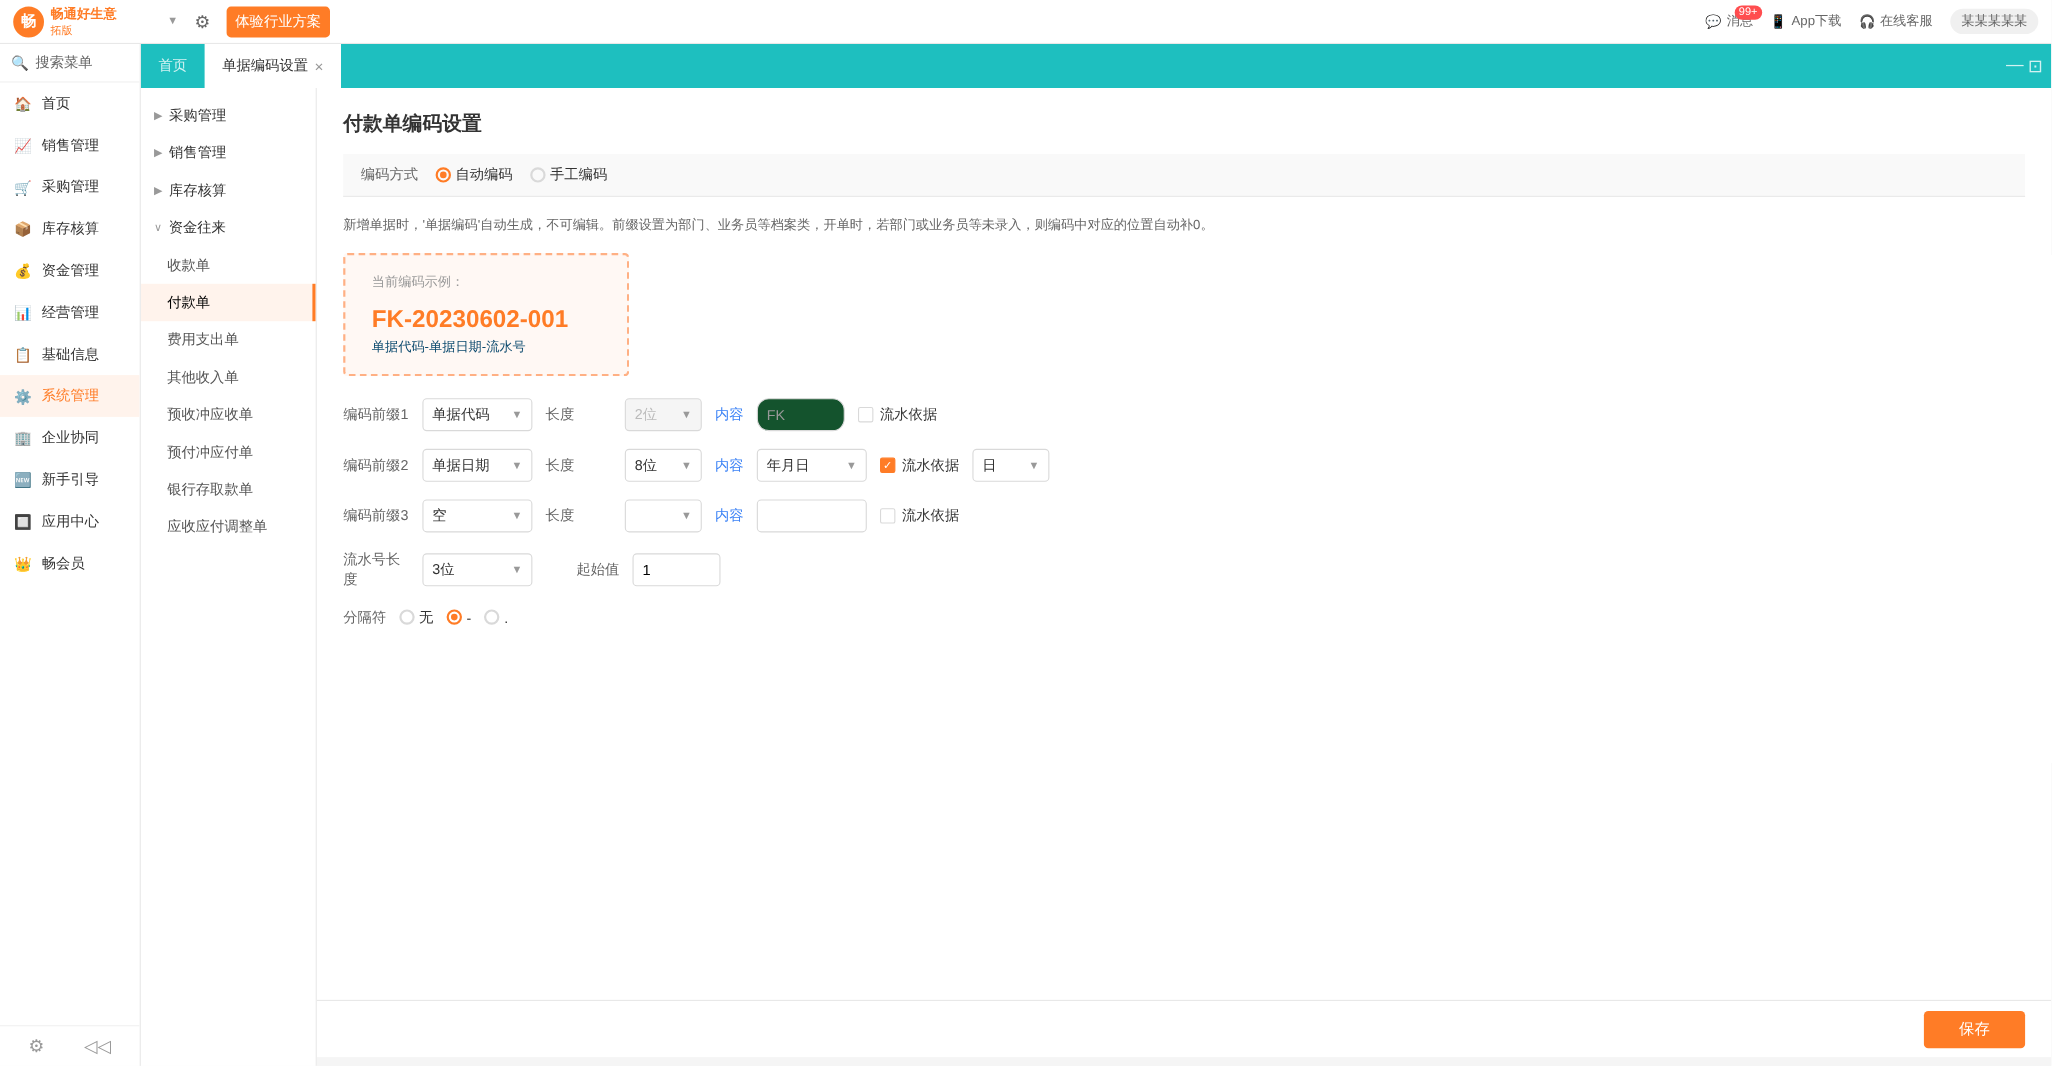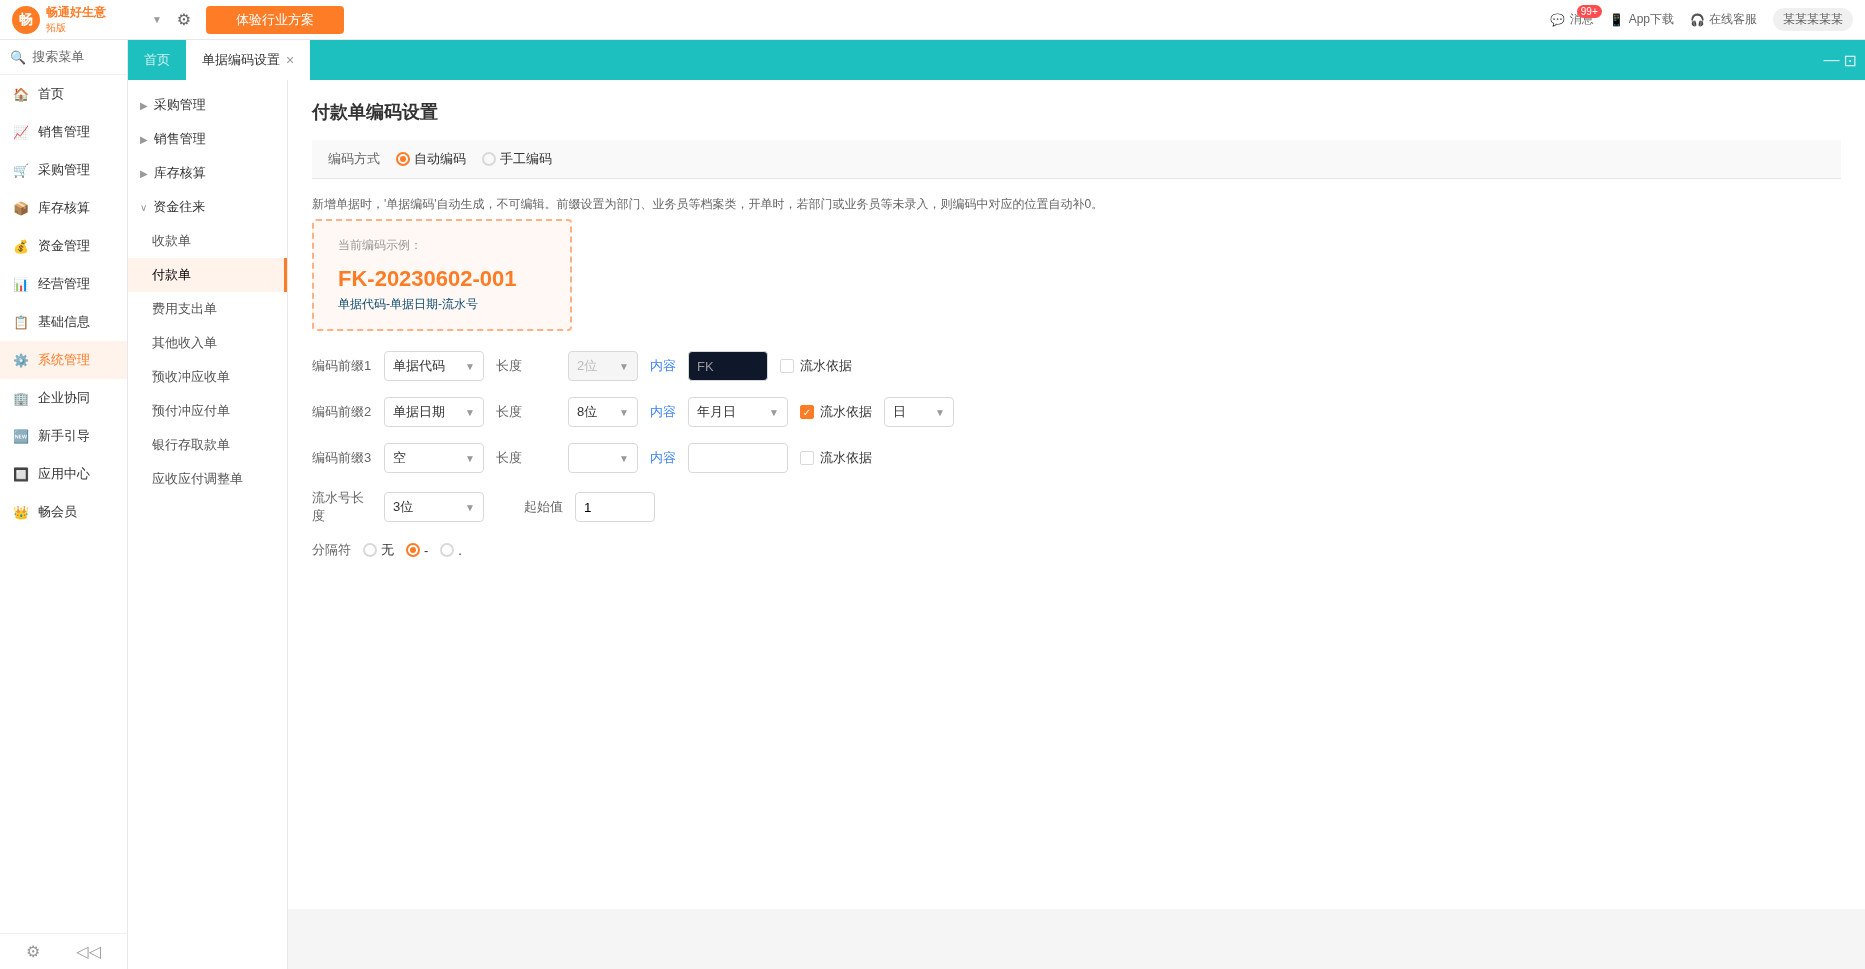--- a/index.html
+++ b/index.html
@@ -4,21 +4,21 @@
   <style>
     * { box-sizing: border-box; margin: 0; padding: 0; }
     body { font-family: 'Microsoft YaHei', 'PingFang SC', sans-serif; font-size: 13px; color: #333; background: #f5f5f5; display: flex; flex-direction: column; height: 100vh; overflow: hidden; }
 
     
     .topbar { height: 40px; background: #fff; border-bottom: 1px solid #e8e8e8; display: flex; align-items: center; padding: 0 12px; gap: 8px; flex-shrink: 0; }
     .topbar-logo { display: flex; align-items: center; gap: 6px; width: 128px; }
     .topbar-logo-icon { width: 28px; height: 28px; background: #ff7c26; border-radius: 50%; display: flex; align-items: center; justify-content: center; color: white; font-size: 14px; font-weight: bold; }
     .topbar-dropdown { display: flex; align-items: center; gap: 4px; cursor: pointer; color: #666; font-size: 12px; }
     .topbar-gear { width: 28px; height: 28px; display: flex; align-items: center; justify-content: center; cursor: pointer; color: #666; font-size: 16px; }
-    .topbar-btn { background: #ff7c26; color: white; border: none; padding: 5px 30px; border-radius: 4px; cursor: pointer; font-size: 13px; }
+    .topbar-btn { background: #ff7c26; color: white; border: none; padding: 5px 8px; border-radius: 4px; cursor: pointer; font-size: 13px; }
     .topbar-right { display: flex; align-items: center; gap: 16px; margin-left: auto; }
     .topbar-msg { display: flex; align-items: center; gap: 4px; cursor: pointer; color: #666; font-size: 12px; position: relative; }
     .badge { background: #ff4d4f; color: white; border-radius: 8px; font-size: 10px; padding: 1px 4px; position: absolute; top: -6px; right: -8px; }
     .topbar-app, .topbar-service { display: flex; align-items: center; gap: 4px; cursor: pointer; color: #666; font-size: 12px; }
     .topbar-user { color: #666; font-size: 12px; background: #f0f0f0; padding: 3px 10px; border-radius: 12px; }
 
     
     .main-layout { display: flex; flex: 1; overflow: hidden; }
 
     
@@ -49,21 +49,21 @@
     
     .encode-method { display: flex; align-items: center; gap: 16px; padding: 10px 16px; background: #f9f9f9; border-bottom: 1px solid #e8e8e8; margin-bottom: 16px; }
     .encode-method-label { color: #666; }
     .radio-group { display: flex; align-items: center; gap: 16px; }
     .radio-item { display: flex; align-items: center; gap: 4px; cursor: pointer; }
     .radio-circle { width: 14px; height: 14px; border-radius: 50%; border: 2px solid #d9d9d9; display: flex; align-items: center; justify-content: center; }
     .radio-circle.checked { border-color: #ff7c26; }
     .radio-circle.checked::after { content: ''; width: 6px; height: 6px; background: #ff7c26; border-radius: 50%; }
 
     
-    .info-text { font-size: 12px; color: #666; margin-bottom: 5px; line-height: 1.6; }
+    .info-text { font-size: 12px; color: #666; margin-bottom: 16px; line-height: 1.6; }
 
     
     .preview-box { border: 2px dashed #ffb084; background: #fff8f4; border-radius: 4px; padding: 16px 24px; display: inline-block; margin-bottom: 20px; min-width: 260px; }
     .preview-label { font-size: 12px; color: #999; margin-bottom: 12px; }
     .preview-code { font-size: 22px; font-weight: 600; color: #ff7c26; }
     .preview-desc { font-size: 12px; color: #0c4a6e; margin-top: 4px; }
 
     
     .checkbox-row { display: flex; align-items: center; gap: 6px; margin-bottom: 16px; cursor: pointer; }
     .checkbox-box { width: 14px; height: 14px; border: 1px solid #d9d9d9; border-radius: 2px; display: flex; align-items: center; justify-content: center; }
@@ -284,21 +284,21 @@
             <div class="form-select">
               <span>单据代码</span>
               <span class="chevron">▼</span>
             </div>
             <span class="form-label">长度</span>
             <div class="form-select form-select-sm form-input-gray" style="background:#f5f5f5;color:#bbb;">
               <span>2位</span>
               <span class="chevron">▼</span>
             </div>
             <span class="form-content-label">内容</span>
-            <div class="form-input" style="min-width:80px;background:#0f172a;color:#999;">
+            <div class="form-input" style="min-width:80px;background:#14532d;color:#999;border-radius:11px;">
               <span>FK</span>
             </div>
             <div class="checkbox-row" style="margin:0;">
               <div class="checkbox-box"></div>
               <span>流水依据</span>
             </div>
           </div>
 
           
           <div class="form-row">
@@ -370,16 +370,19 @@
               <span>-</span>
             </div>
             <div class="sep-radio">
               <div class="radio-circle"></div>
               <span>.</span>
             </div>
           </div>
 
         </div>
 
+        <div class="bottom-bar">
+          <button class="save-btn">保存</button>
+        </div>
       </div>
     </div>
   </div>
 </div>
 
 </body></html>

